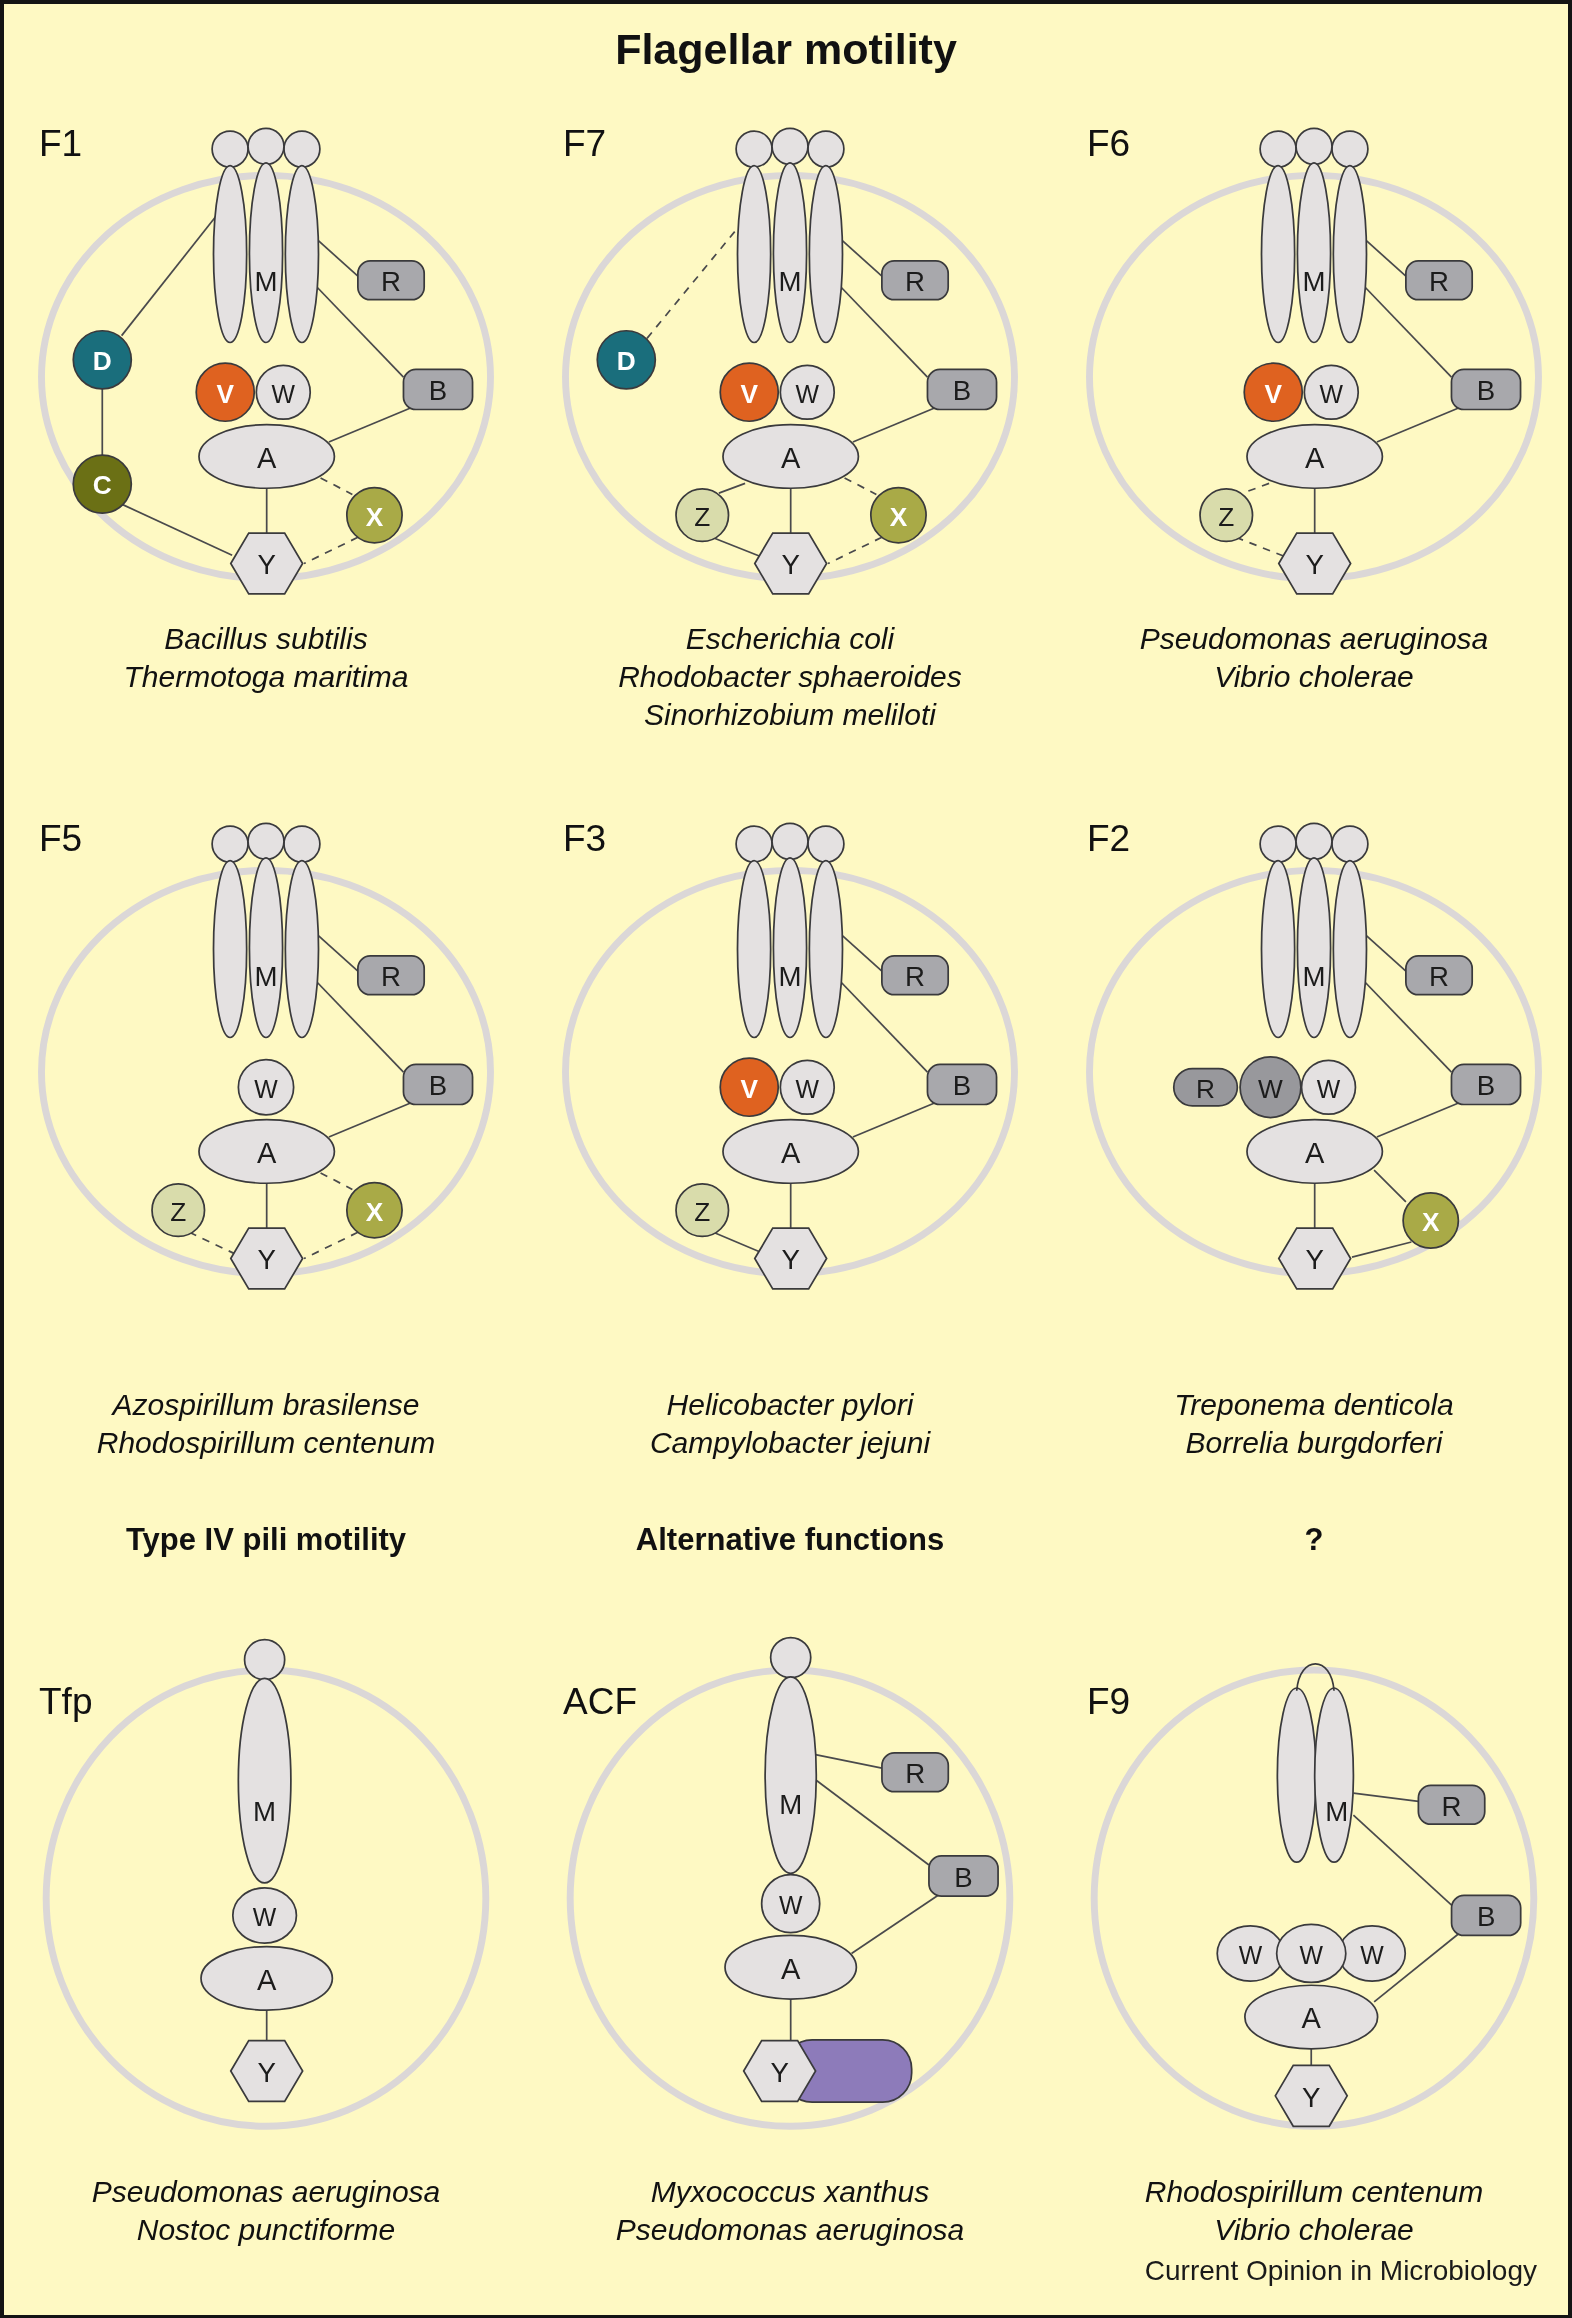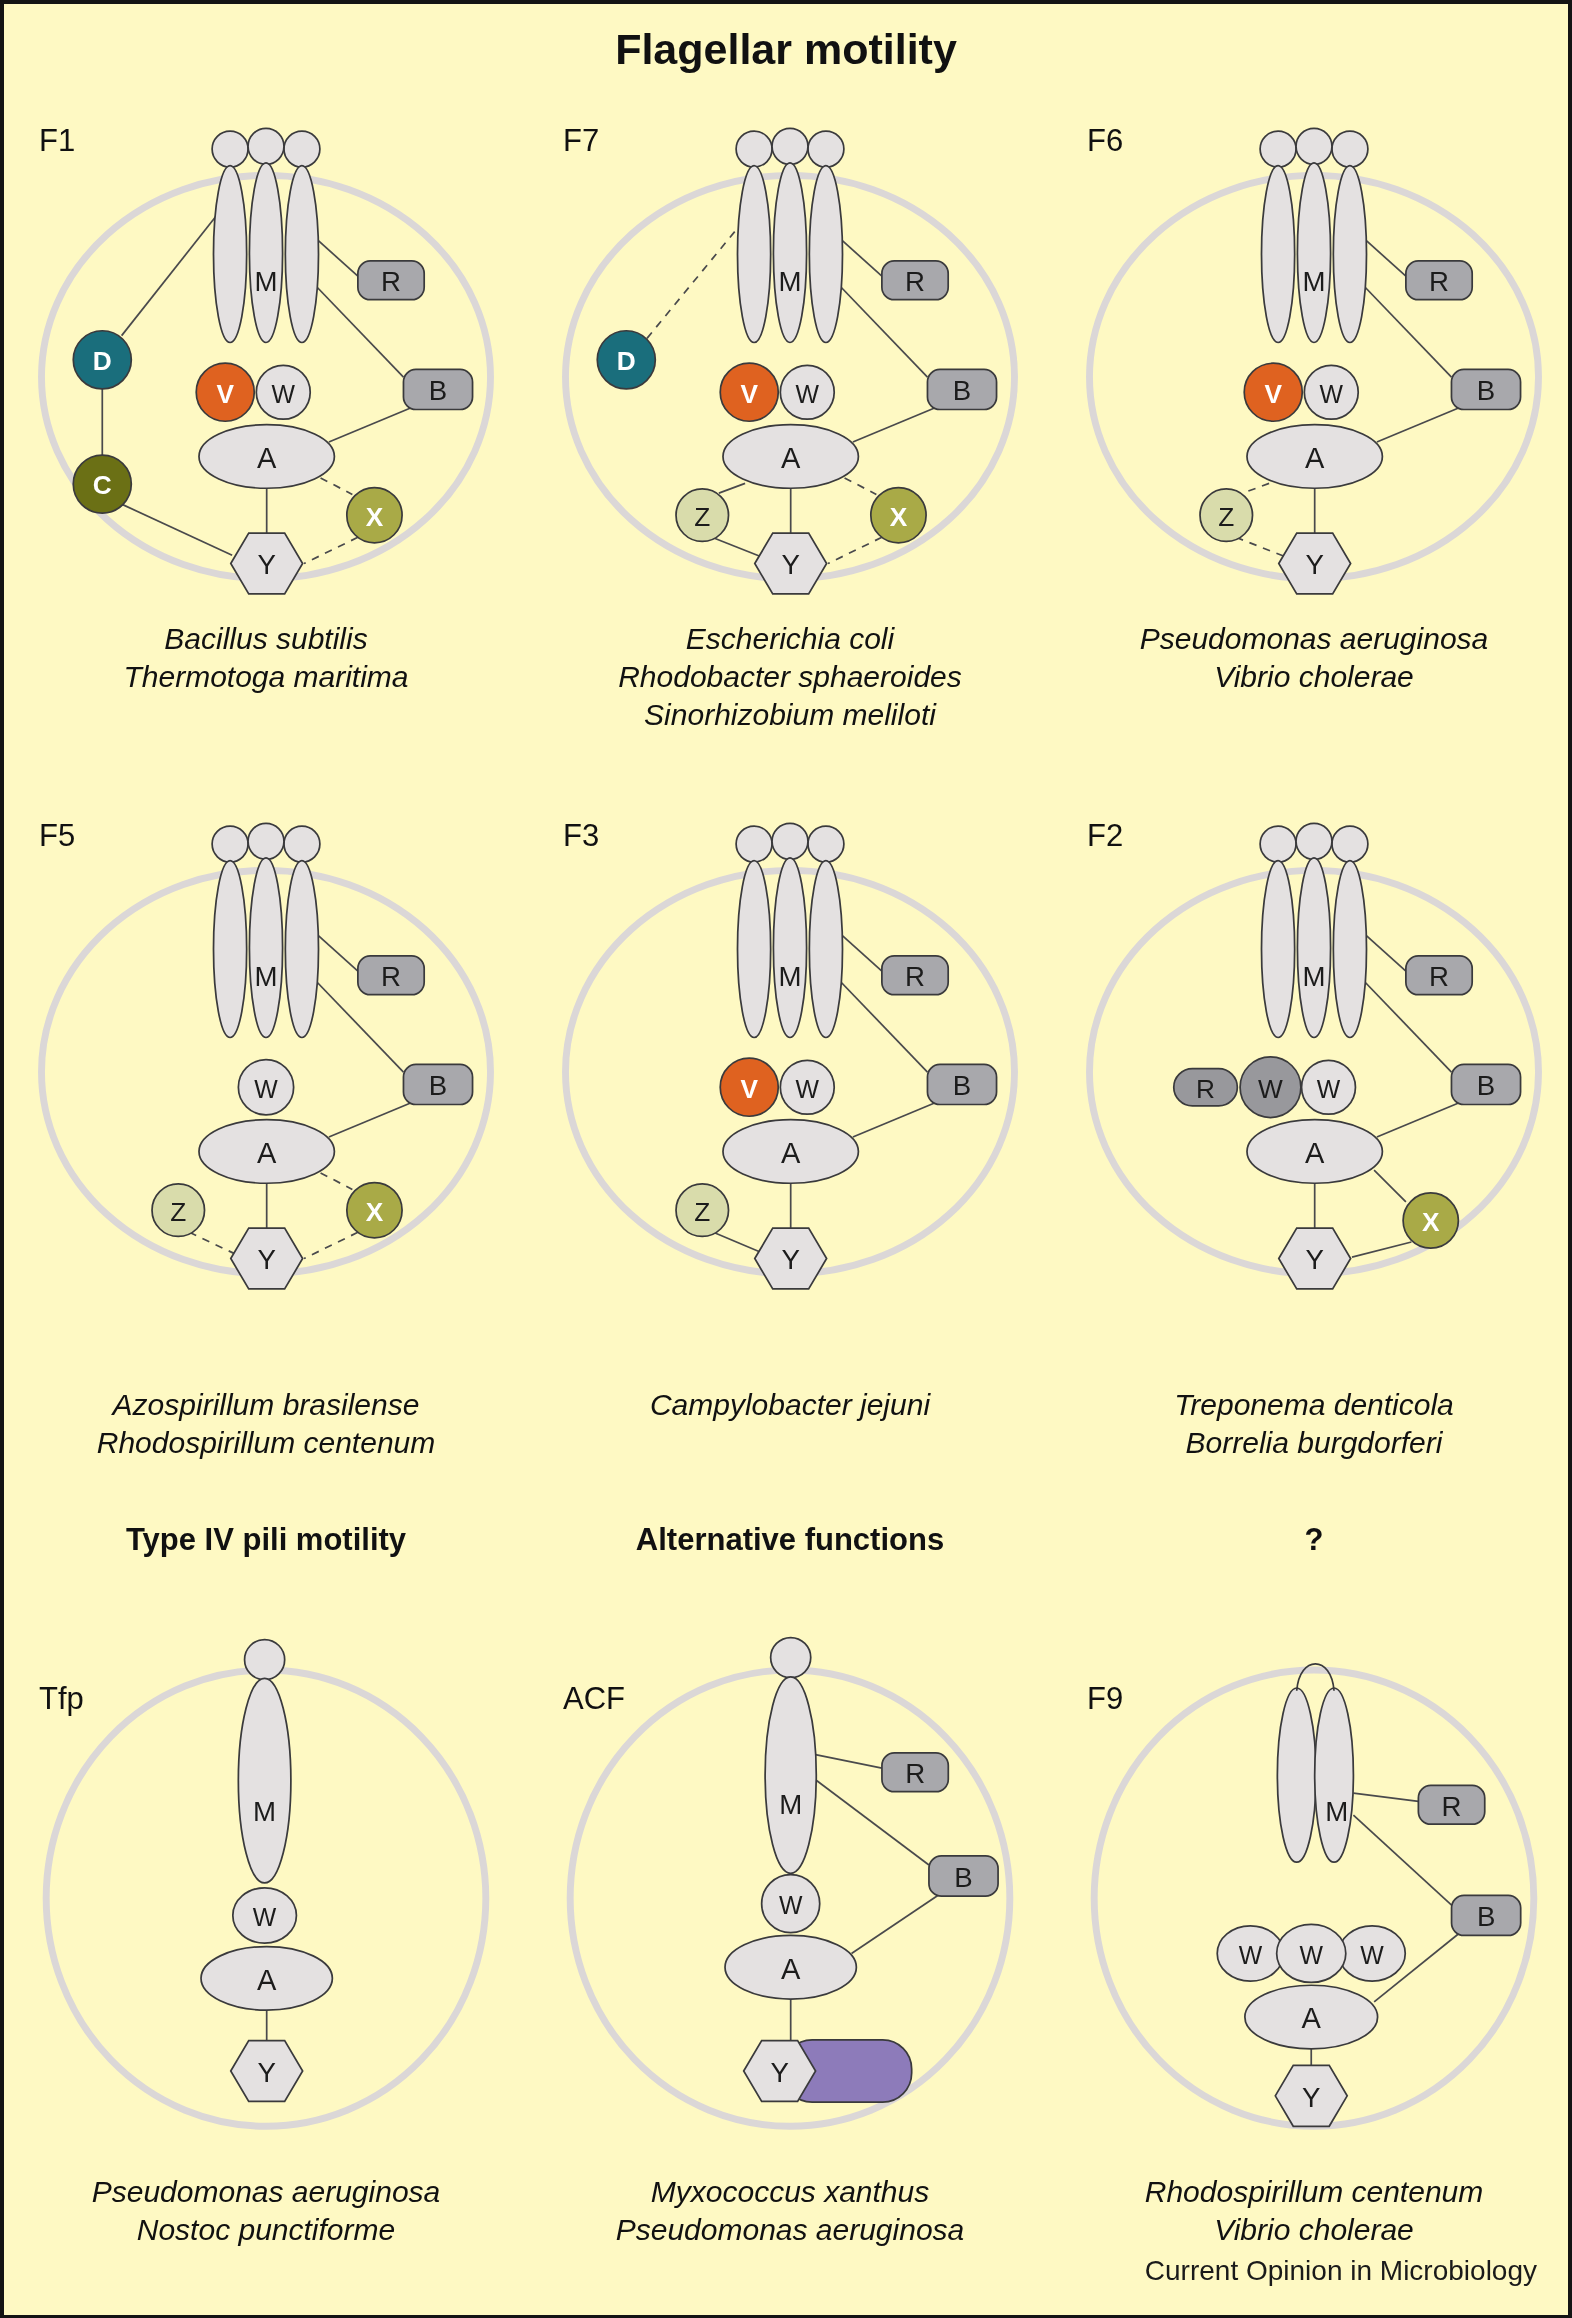--- a/index.html
+++ b/index.html
@@ -8,21 +8,21 @@
     font-family:"Liberation Sans","DejaVu Sans",sans-serif;color:#111;}
   .main-title{position:absolute;top:21px;left:0;width:100%;text-align:center;
     font-size:43px;font-weight:bold;letter-spacing:0px;}
   .sec-h{position:absolute;top:1518px;width:524px;text-align:center;
     font-size:31px;font-weight:bold;}
   .sh0{left:0}.sh1{left:524px}.sh2{left:1048px}
   .panel{position:absolute;width:524px;}
   .c0{left:0}.c1{left:524px}.c2{left:1048px}
   .r0{top:76px}.r1{top:771px}.r2{top:1590px}
   .panel svg{display:block;}
-  .panel-code{position:absolute;left:35px;font-size:31px;color:#111;}
+  .panel-code{position:absolute;left:35px;font-size:37px;color:#111;}
   .r0 .panel-code,.r1 .panel-code{top:43px;}
   .r2 .panel-code{top:87px;text-align:right;}
   .species{width:100%;text-align:center;font-style:italic;font-size:30px;
     line-height:38px;color:#111;margin-top:15px;}
   .r1 .species{margin-top:86px;}
   .r2 .species{margin-top:26px;}
   .attribution{position:absolute;right:31px;top:2251px;font-size:28px;color:#1a1a1a;}
   svg text{font-family:"Liberation Sans","DejaVu Sans",sans-serif;}
 </style>
 </head>
@@ -371,20 +371,21 @@
           <g>
             <circle cx="252" cy="630" r="38" fill="#d9dcab" stroke="#3a3a3c" stroke-width="2.5"></circle>
             <text x="252" y="632" text-anchor="middle" font-size="38" fill="#1c1c1c" dominant-baseline="central">Z</text>
           </g>
           <g>
             <polygon points="328,700 354,656 406,656 432,700 406,744 354,744" fill="#e4e1e1" stroke="#3a3a3c" stroke-width="2.5"></polygon>
             <text x="380" y="702" text-anchor="middle" font-size="40" fill="#1c1c1c" dominant-baseline="central">Y</text>
           </g>
         </svg>
         <div class="species">
+          <div>Helicobacter pylori</div>
           <div>Campylobacter jejuni</div>
         </div>
       </div>
       <div class="panel c2 r1">
         <div class="panel-code">F2</div>
         <svg viewBox="0 0 758 760" width="524" height="525">
           <ellipse cx="379" cy="430" rx="325" ry="292" fill="none" stroke="#dbd7d7" stroke-width="10"></ellipse>
           <line x1="452" y1="230" x2="512" y2="284" stroke="#4a4a4c" stroke-width="2.5"></line>
           <line x1="453" y1="300" x2="578" y2="430" stroke="#4a4a4c" stroke-width="2.5"></line>
           <line x1="470" y1="524" x2="590" y2="474" stroke="#4a4a4c" stroke-width="2.5"></line>

